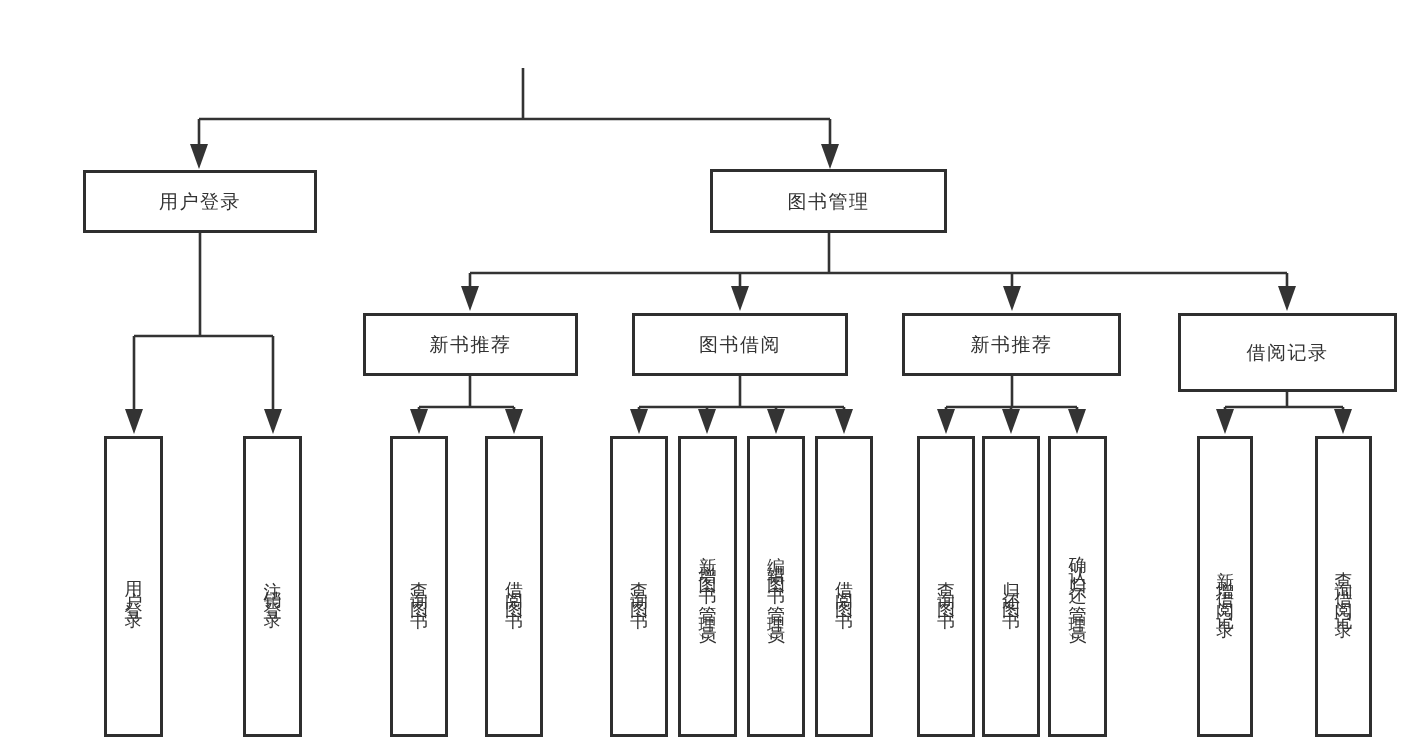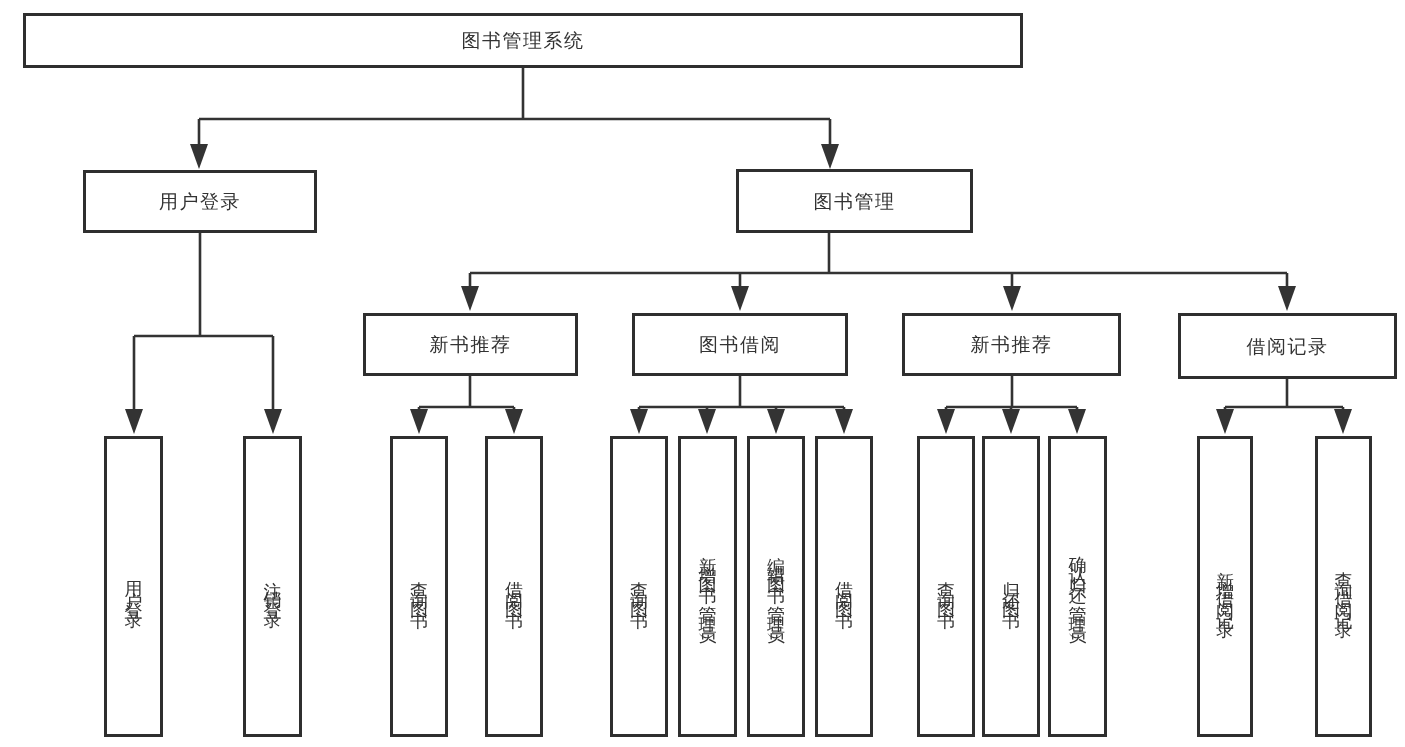--- a/index.html
+++ b/index.html
@@ -103,29 +103,28 @@
       <polygon class="ah" points="1077,434 1068,409 1086,409"></polygon>
     </g>
 
     <g>
       <path class="cl" d="M1287 376 V407 M1225 407 H1343 M1225 407 V410 M1343 407 V410"></path>
       <polygon class="ah" points="1225,434 1216,409 1234,409"></polygon>
       <polygon class="ah" points="1343,434 1334,409 1352,409"></polygon>
     </g>
   </svg>
 
-  <div class="node h" style="left:23px;top:13px;width:1000px;height:55px">图书管理系统</div>
 
   <div class="node h" style="left:83px;top:170px;width:234px;height:63px">用户登录</div>
-  <div class="node h" style="left:736px;top:169px;width:237px;height:64px">图书管理</div>
+  <div class="node h" style="left:710px;top:169px;width:237px;height:64px">图书管理</div>
 
   <div class="node h" style="left:363px;top:313px;width:215px;height:63px">新书推荐</div>
   <div class="node h" style="left:632px;top:313px;width:216px;height:63px">图书借阅</div>
   <div class="node h" style="left:902px;top:313px;width:219px;height:63px">新书推荐</div>
-  <div class="node h" style="left:1178px;top:313px;width:219px;height:66px">借阅记录</div>
+  <div class="node h" style="left:1178px;top:313px;width:219px;height:79px">借阅记录</div>
 
   <div class="node v" style="left:104px;top:436px;width:59px;height:301px">用户登录</div>
   <div class="node v" style="left:243px;top:436px;width:59px;height:301px">注销登录</div>
 
   <div class="node v" style="left:390px;top:436px;width:58px;height:301px">查询图书</div>
   <div class="node v" style="left:485px;top:436px;width:58px;height:301px">借阅图书</div>
 
   <div class="node v" style="left:610px;top:436px;width:58px;height:301px">查询图书</div>
   <div class="node v" style="left:678px;top:436px;width:59px;height:301px">新增图书（管理员）</div>
   <div class="node v" style="left:747px;top:436px;width:58px;height:301px">编辑图书（管理员）</div>

